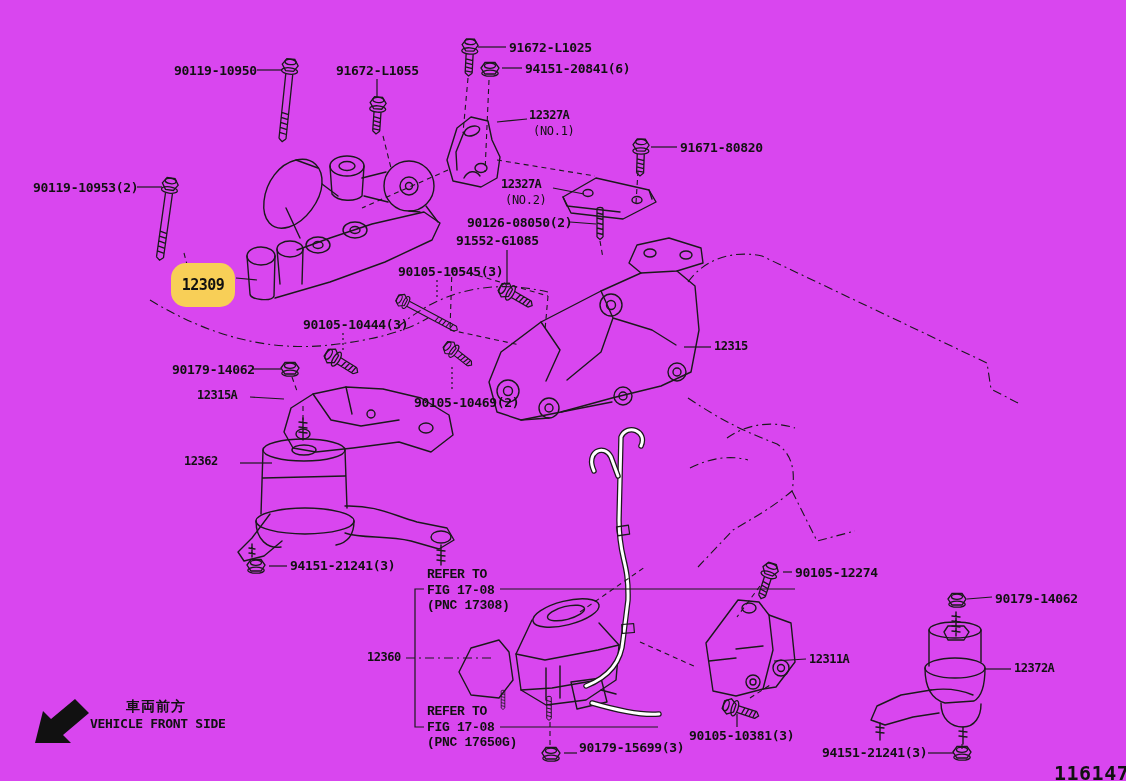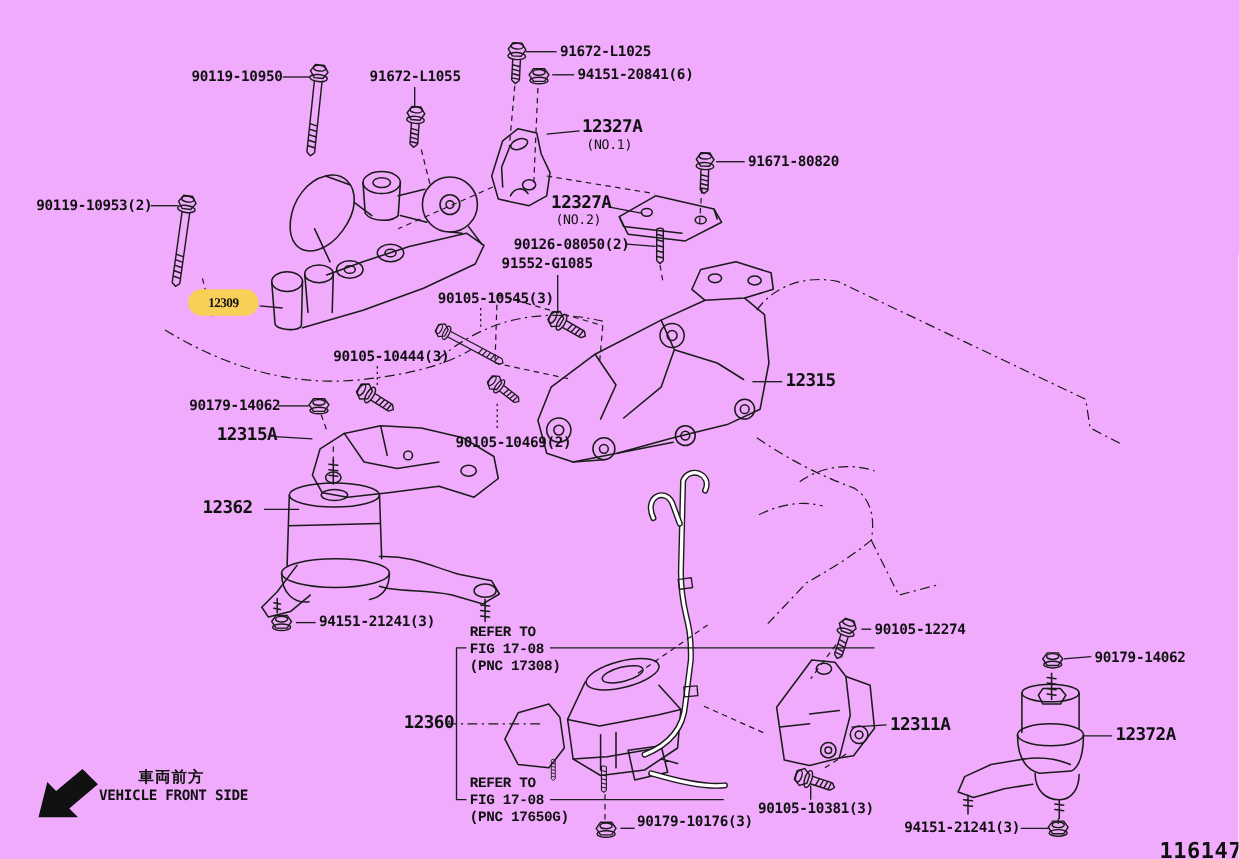--- a/index.html
+++ b/index.html
@@ -1,27 +1,27 @@
 <!DOCTYPE html>
 <html><head>
 <meta charset="utf-8">
 <style>
   html,body{margin:0;padding:0;background:#fff;}
-  .stage{position:relative;width:1126px;height:781px;background:#f0abfc;overflow:hidden;
+  .stage{position:relative;width:1126px;height:781px;background:#d946ef;overflow:hidden;
          font-family:"DejaVu Sans Mono","Liberation Mono",monospace;}
   svg{position:absolute;left:0;top:0;}
   .lbl{position:absolute;font-size:13px;font-weight:700;letter-spacing:-0.3px;color:#111;
        white-space:nowrap;line-height:15px;cursor:pointer;}
-  .lbl-big{position:absolute;font-size:16px;font-weight:700;letter-spacing:-0.5px;color:#111;
+  .lbl-big{position:absolute;font-size:12px;font-weight:700;letter-spacing:-0.5px;color:#111;
        white-space:nowrap;line-height:18px;cursor:pointer;}
   .lbl-sub{position:absolute;font-size:12px;font-weight:400;letter-spacing:-0.3px;color:#111;
        white-space:nowrap;text-align:right;}
-  .pill{position:absolute;left:171px;top:263px;width:64px;height:24px;border-radius:15px;
+  .pill{position:absolute;left:171px;top:263px;width:64px;height:44px;border-radius:15px;
         background:#F8CF57;display:flex;align-items:center;justify-content:center;
-        font-size:12px;font-weight:700;letter-spacing:-0.5px;color:#111;cursor:pointer;font-family:Liberation Serif, serif;}
+        font-size:15px;font-weight:700;letter-spacing:-0.5px;color:#111;cursor:pointer;}
   .note{position:absolute;font-size:13px;font-weight:700;letter-spacing:-0.3px;color:#111;
         white-space:nowrap;line-height:15.5px;font-family:Liberation Mono, monospace;}
   .front{position:absolute;left:90px;top:698px;font-weight:700;color:#111;}
   .front .jp{font-size:14px;font-family:"DejaVu Sans",sans-serif;letter-spacing:1px;margin-left:36px;}
   .front .en{font-size:13px;letter-spacing:-0.3px;}
   .figcode{position:absolute;left:1054px;top:761px;font-size:20px;font-weight:700;
         letter-spacing:0.5px;color:#111;}
 </style>
 </head>
 <body>
@@ -306,21 +306,21 @@
 </div>
 
 <div class="lbl-big" style="left:367px;top:648px">12360</div>
 
 <div class="note" style="left:427px;top:704px">
   <div>REFER TO</div>
   <div>FIG 17-08</div>
   <div>(PNC 17650G)</div>
 </div>
 
-<div class="lbl" style="left:579px;top:740px">90179-10176(3)</div>
+<div class="lbl" style="left:579px;top:740px">90179-15699(3)</div>
 <div class="lbl" style="left:795px;top:565px">90105-12274</div>
 <div class="lbl-big" style="left:809px;top:650px">12311A</div>
 <div class="lbl" style="left:995px;top:591px">90179-14062</div>
 <div class="lbl-big" style="left:1014px;top:659px">12372A</div>
 <div class="lbl" style="left:689px;top:728px">90105-10381(3)</div>
 <div class="lbl" style="left:822px;top:745px">94151-21241(3)</div>
 
 <div class="front">
   <div class="jp">車両前方</div>
   <div class="en">VEHICLE FRONT SIDE</div>

